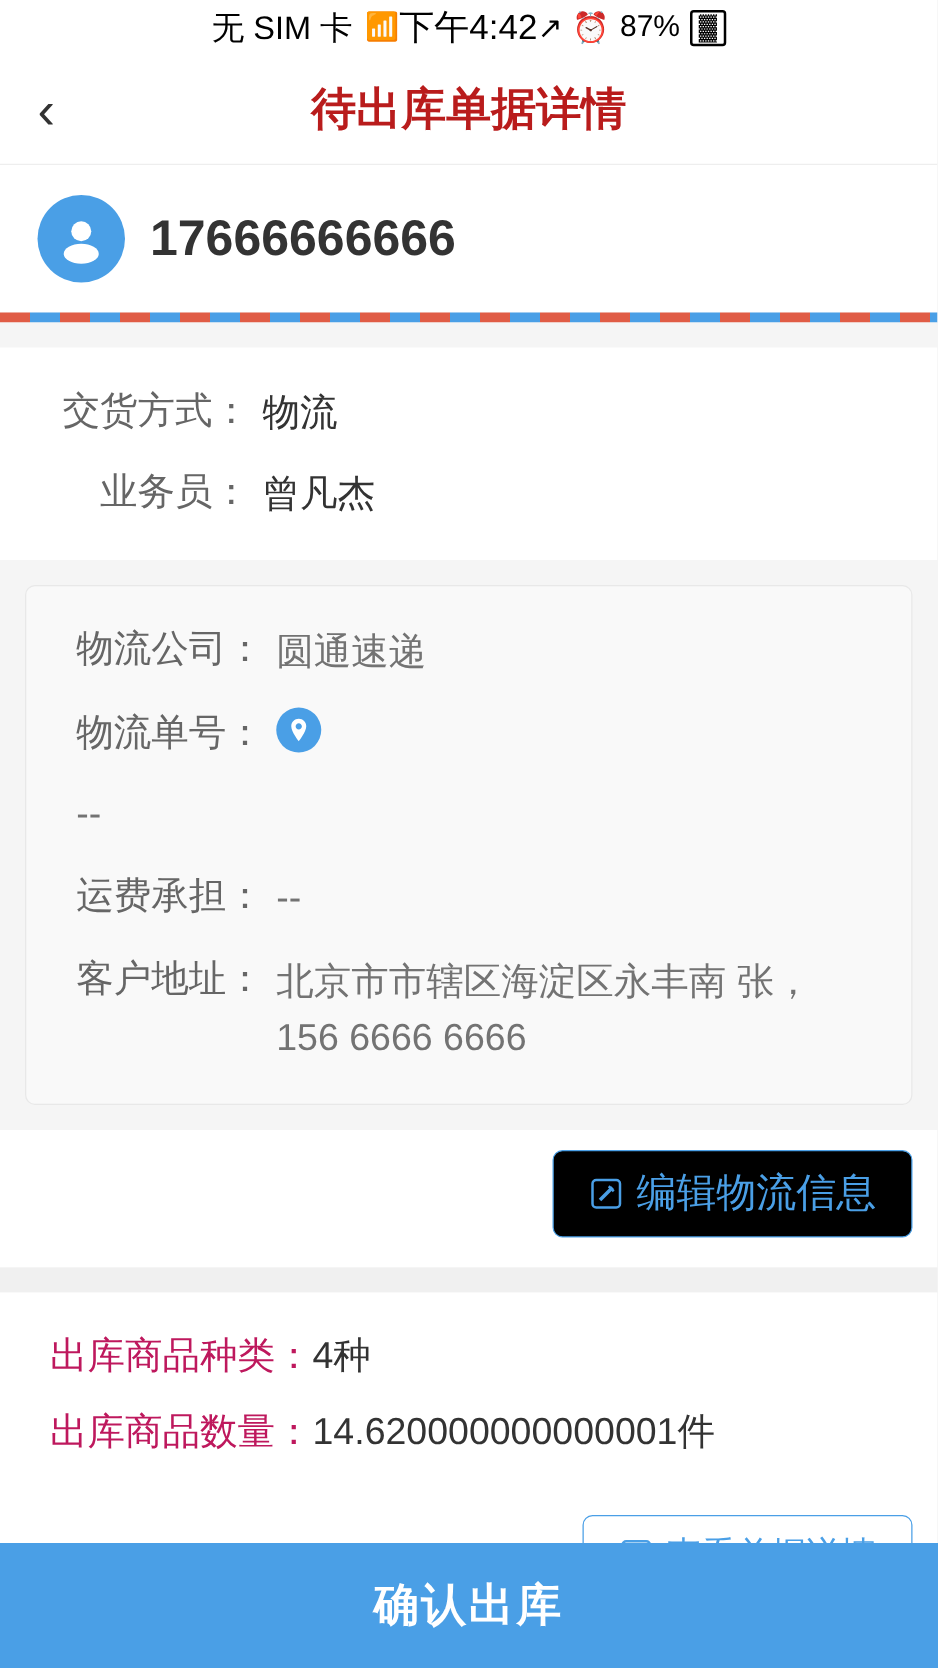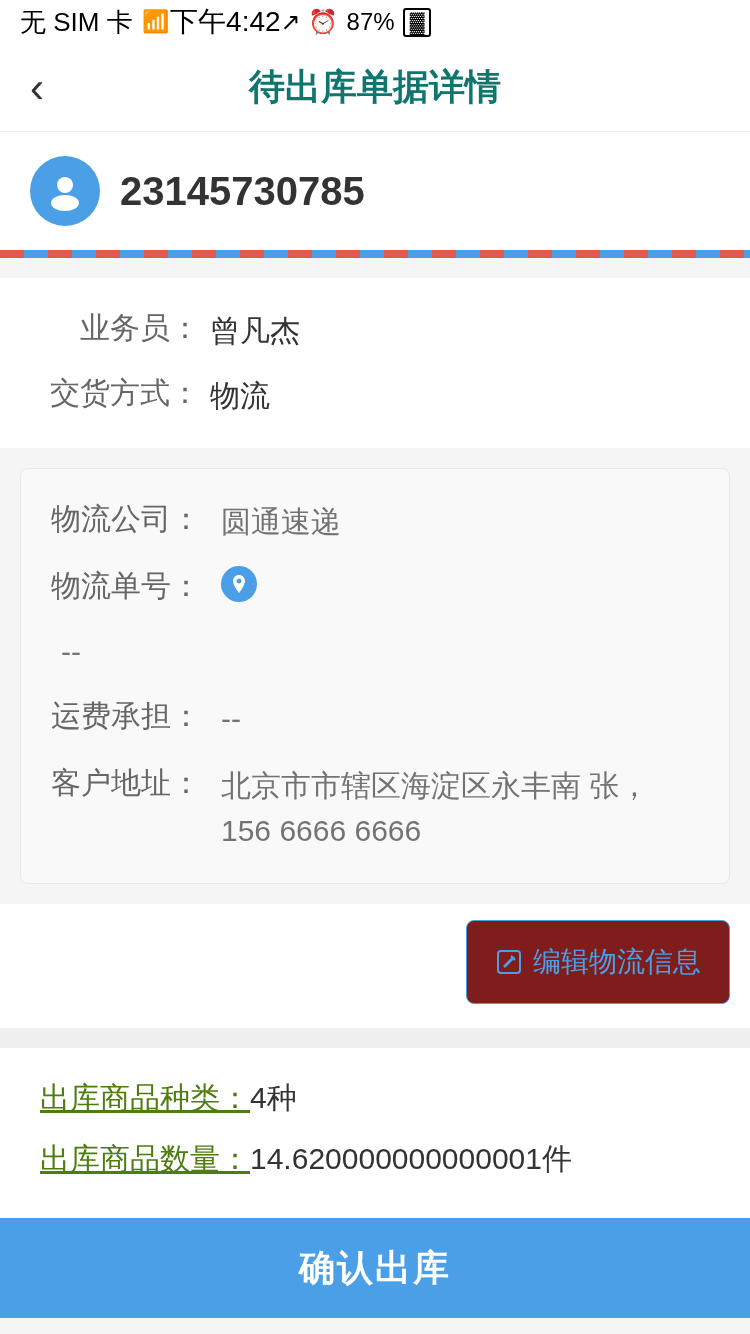--- a/index.html
+++ b/index.html
@@ -12,21 +12,21 @@
       position: relative;
     }
 
     
     .status-bar {
       width: 750px;
       height: 44px;
       background: #fff;
       display: flex;
       align-items: center;
-      justify-content: flex-start;
+      justify-content: center;
       padding: 0 20px;
       font-size: 28px;
     }
     .status-left {
       display: flex;
       align-items: center;
       gap: 10px;
       font-size: 26px;
       color: #000;
     }
@@ -54,21 +54,21 @@
       position: absolute;
       left: 30px;
       font-size: 42px;
       color: #333;
       cursor: pointer;
       line-height: 1;
     }
     .nav-title {
       font-size: 36px;
       font-weight: 600;
-      color: #0f766e;
+      color: #b91c1c;
     }
 
     
     .content {
       padding-bottom: 120px;
     }
 
     
     .customer-card {
       background: #fff;
@@ -141,21 +141,21 @@
     .logistics-row {
       display: flex;
       align-items: flex-start;
       margin-bottom: 22px;
       font-size: 30px;
     }
     .logistics-row:last-child { margin-bottom: 0; }
     .logistics-label {
       color: #666;
       min-width: 160px;
-      text-align: left;
+      text-align: right;
       flex-shrink: 0;
     }
     .logistics-value {
       color: #737373;
       flex: 1;
       padding-left: 10px;
       line-height: 1.5;
       display: flex;
       align-items: center;
       gap: 14px;
@@ -176,27 +176,27 @@
     .edit-btn-row {
       display: flex;
       justify-content: flex-end;
       padding: 16px 20px 24px;
       background: #fff;
     }
     .edit-btn {
       border: 1px solid #4a9fe6;
       border-radius: 8px;
       color: #4a9fe6;
-      font-size: 28px;
-      padding: 22px 28px;
+      font-size: 32px;
+      padding: 12px 28px;
       display: flex;
       align-items: center;
       gap: 10px;
       cursor: pointer;
-      background: #7f1d1d;
+      background: #000000;
     }
     .edit-btn svg { width: 28px; height: 28px; }
 
     
     .section-divider {
       height: 20px;
       background: #f0f0f0;
     }
 
     
@@ -205,24 +205,23 @@
       padding: 30px 40px;
     }
     .goods-row {
       display: flex;
       align-items: center;
       margin-bottom: 20px;
       font-size: 30px;
     }
     .goods-row:last-child { margin-bottom: 0; }
     .goods-label {
-      color: #4d7c0f;
+      color: #be185d;
       min-width: 200px;
       flex-shrink: 0;
-      text-decoration: underline;
     }
     .goods-value {
       color: #333;
     }
 
     
     .view-detail-btn-row {
       display: flex;
       justify-content: flex-end;
       padding: 16px 20px 24px;
@@ -238,21 +237,21 @@
       align-items: center;
       gap: 10px;
       cursor: pointer;
       background: #fff;
     }
     .view-detail-btn svg { width: 28px; height: 28px; }
 
     
     .bottom-btn-wrap {
       position: fixed;
-      bottom: 16px;
+      bottom: 0;
       left: 0;
       width: 750px;
       background: #4a9fe6;
       height: 100px;
       display: flex;
       align-items: center;
       justify-content: center;
     }
     .confirm-btn {
       font-size: 36px;
@@ -288,35 +287,35 @@
 
 <div class="content">
 
   <div class="customer-card">
     <div class="avatar">
       <svg viewBox="0 0 44 44" fill="none" xmlns="http://www.w3.org/2000/svg">
         <circle cx="22" cy="16" r="8" fill="white"></circle>
         <ellipse cx="22" cy="34" rx="14" ry="8" fill="white"></ellipse>
       </svg>
     </div>
-    <div class="customer-phone">23145730785</div>
+    <div class="customer-phone">17666666666</div>
   </div>
 
   <div class="dashed-divider"></div>
 
   <div class="spacer"></div>
 
   <div class="info-section">
+    <div class="info-row">
+      <span class="info-label">交货方式：</span>
+      <span class="info-value">物流</span>
+    </div>
     <div class="info-row">
       <span class="info-label">业务员：</span>
       <span class="info-value">曾凡杰</span>
-    </div>
-    <div class="info-row">
-      <span class="info-label">交货方式：</span>
-      <span class="info-value">物流</span>
     </div>
   </div>
 
   <div class="logistics-card">
     <div class="logistics-row">
       <span class="logistics-label">物流公司：</span>
       <span class="logistics-value">圆通速递</span>
     </div>
     <div class="logistics-row">
       <span class="logistics-label">物流单号：</span>

